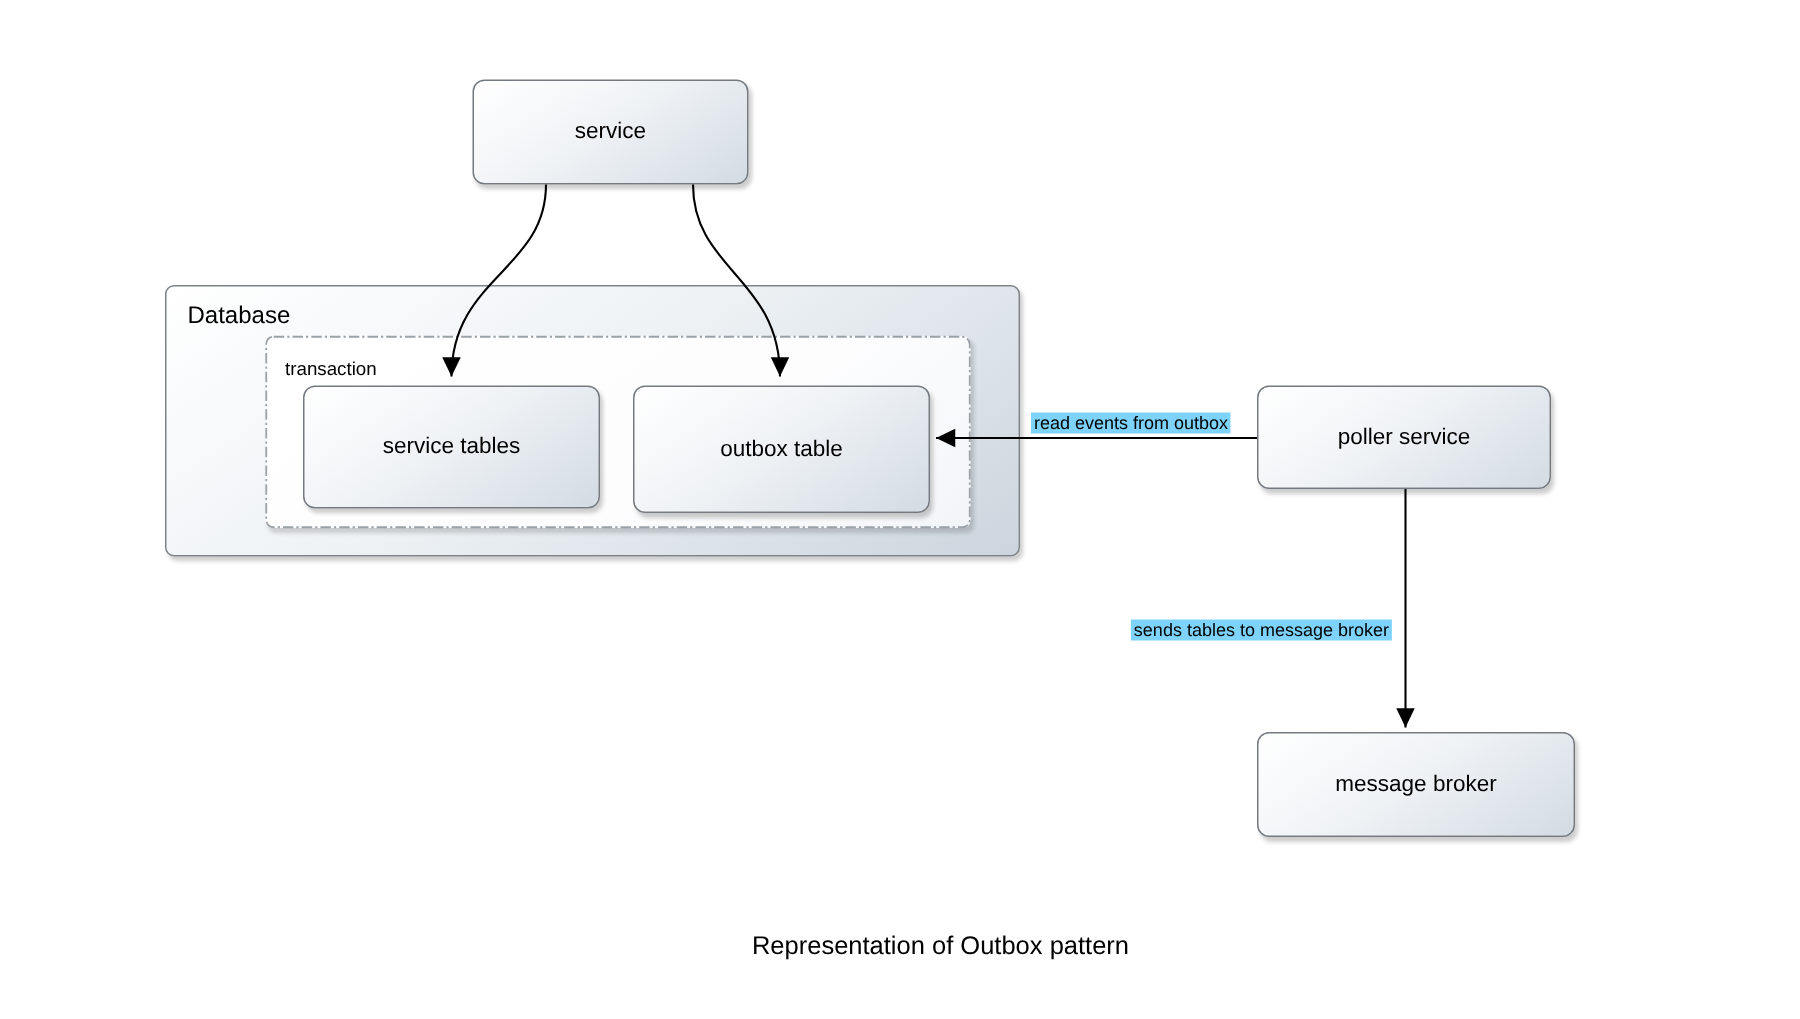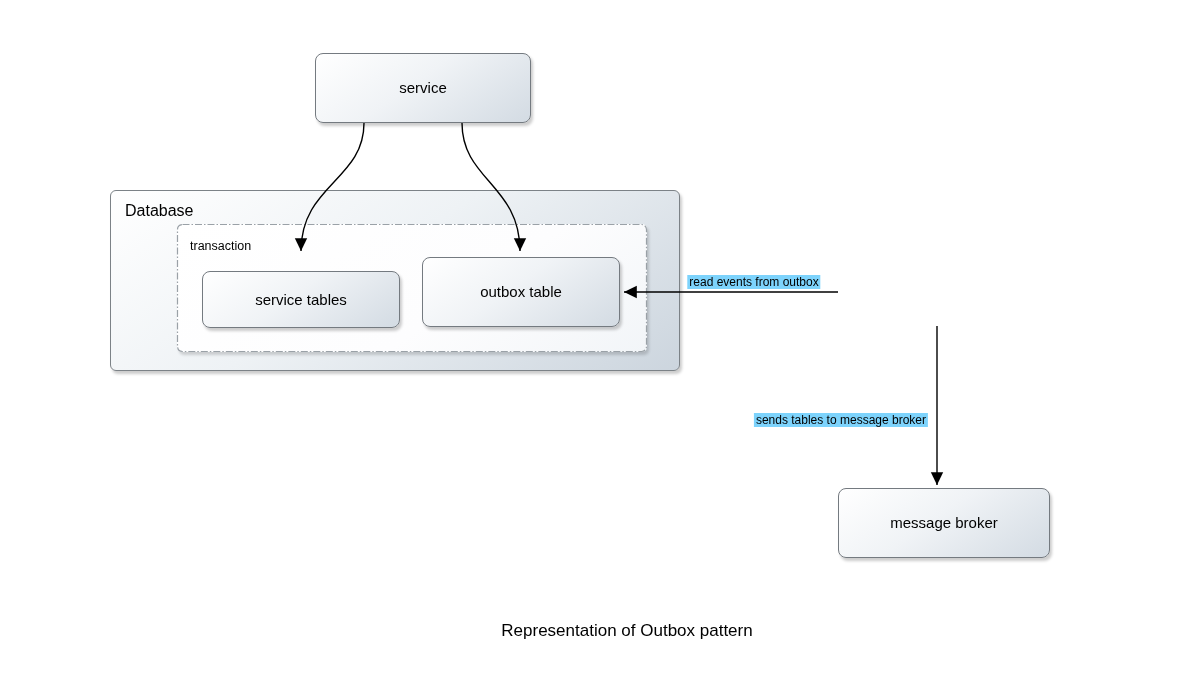--- a/index.html
+++ b/index.html
@@ -92,32 +92,35 @@
 <div class="canvas">
 
   <div class="container-db">
     <span class="container-db-label">Database</span>
   </div>
 
   <div class="container-tx">
     <span class="container-tx-label">transaction</span>
   </div>
 
-  <div class="node" style="left:315px; top:53px; width:216px; height:70px;">
+  <div class="node" style="left:315px; top:53px; width:184px; height:70px;">
     <span class="node-label">service</span>
   </div>
 
-  <div class="node" style="left:202px; top:271px; width:198px; height:57px;">
+  <div class="node" style="left:202px; top:257px; width:198px; height:82px;">
     <span class="node-label">service tables</span>
   </div>
 
-  <div class="node" style="left:422px; top:257px; width:198px; height:70px;">
+  <div class="node" style="left:422px; top:257px; width:198px; height:85px;">
     <span class="node-label">outbox table</span>
   </div>
 
+  <div class="node" style="left:838px; top:257px; width:196px; height:69px;">
+    <span class="node-label">poller service</span>
+  </div>
 
   <div class="node" style="left:838px; top:488px; width:212px; height:70px;">
     <span class="node-label">message broker</span>
   </div>
 
   <div class="edge-label" style="left:754px; top:275px; transform:translateX(-50%);">read events from outbox</div>
 
   <div class="edge-label" style="left:928px; top:413px; transform:translateX(-100%);">sends tables to message broker</div>
 
   <div class="caption">Representation of Outbox pattern</div>

